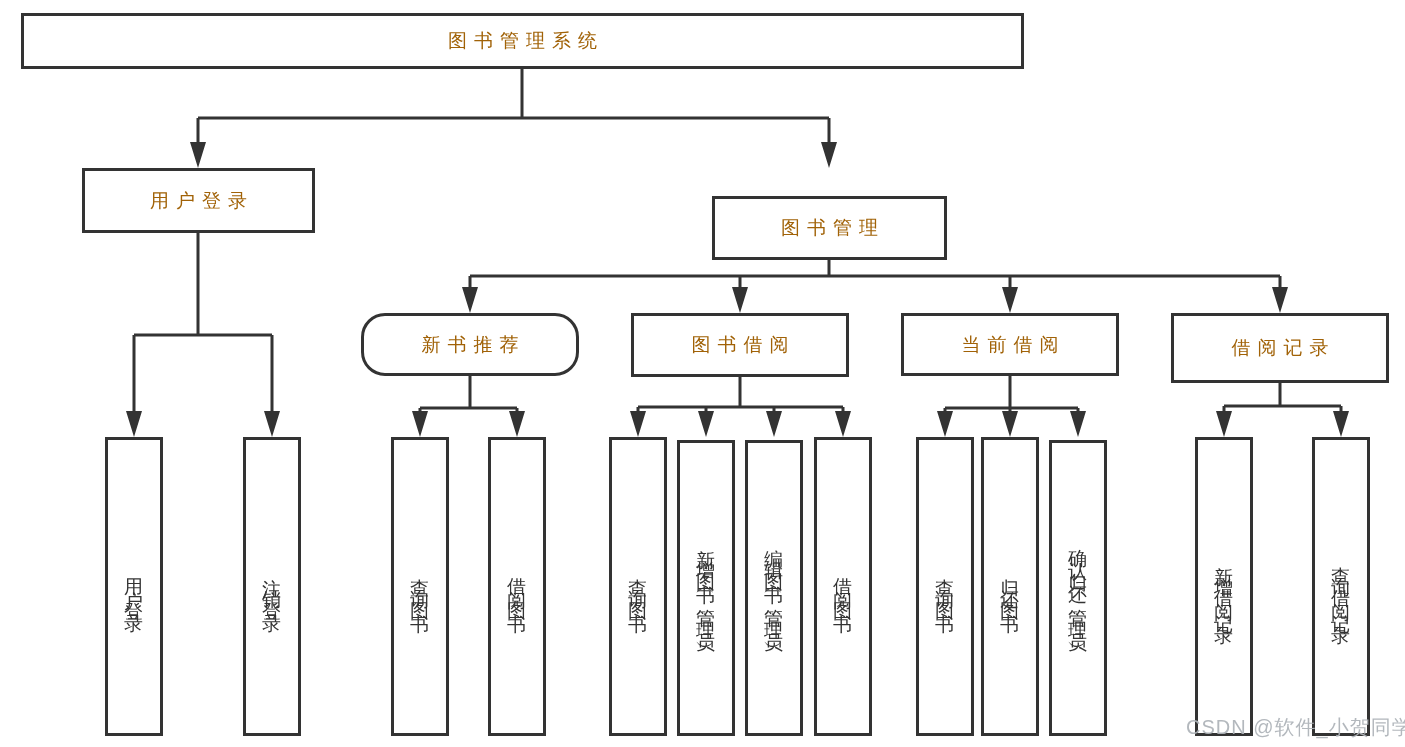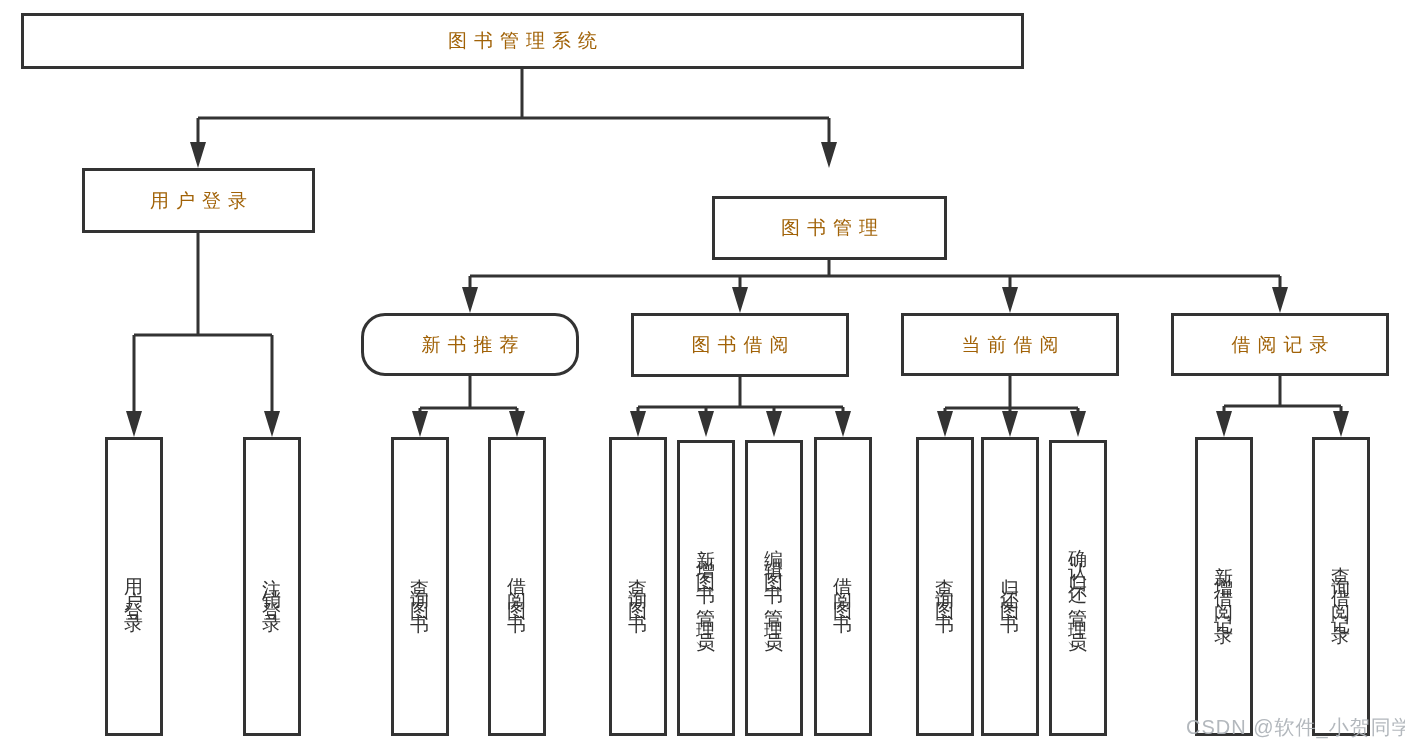--- a/index.html
+++ b/index.html
@@ -102,21 +102,21 @@
 
   <div class="box hbox" style="left:361px; top:313px; width:218px; height:63px;border-radius:24px;">
     <span class="label">新书推荐</span>
   </div>
   <div class="box hbox" style="left:631px; top:313px; width:218px; height:64px;">
     <span class="label">图书借阅</span>
   </div>
   <div class="box hbox" style="left:901px; top:313px; width:218px; height:63px;">
     <span class="label">当前借阅</span>
   </div>
-  <div class="box hbox" style="left:1171px; top:313px; width:218px; height:63px;">
+  <div class="box hbox" style="left:1171px; top:313px; width:218px; height:70px;">
     <span class="label">借阅记录</span>
   </div>
 
   <div class="box vbox" style="left:105px; top:437px; width:58px; height:299px;">
     <span class="label">用户登录</span>
   </div>
   <div class="box vbox" style="left:243px; top:437px; width:58px; height:299px;">
     <span class="label">注销登录</span>
   </div>
 

